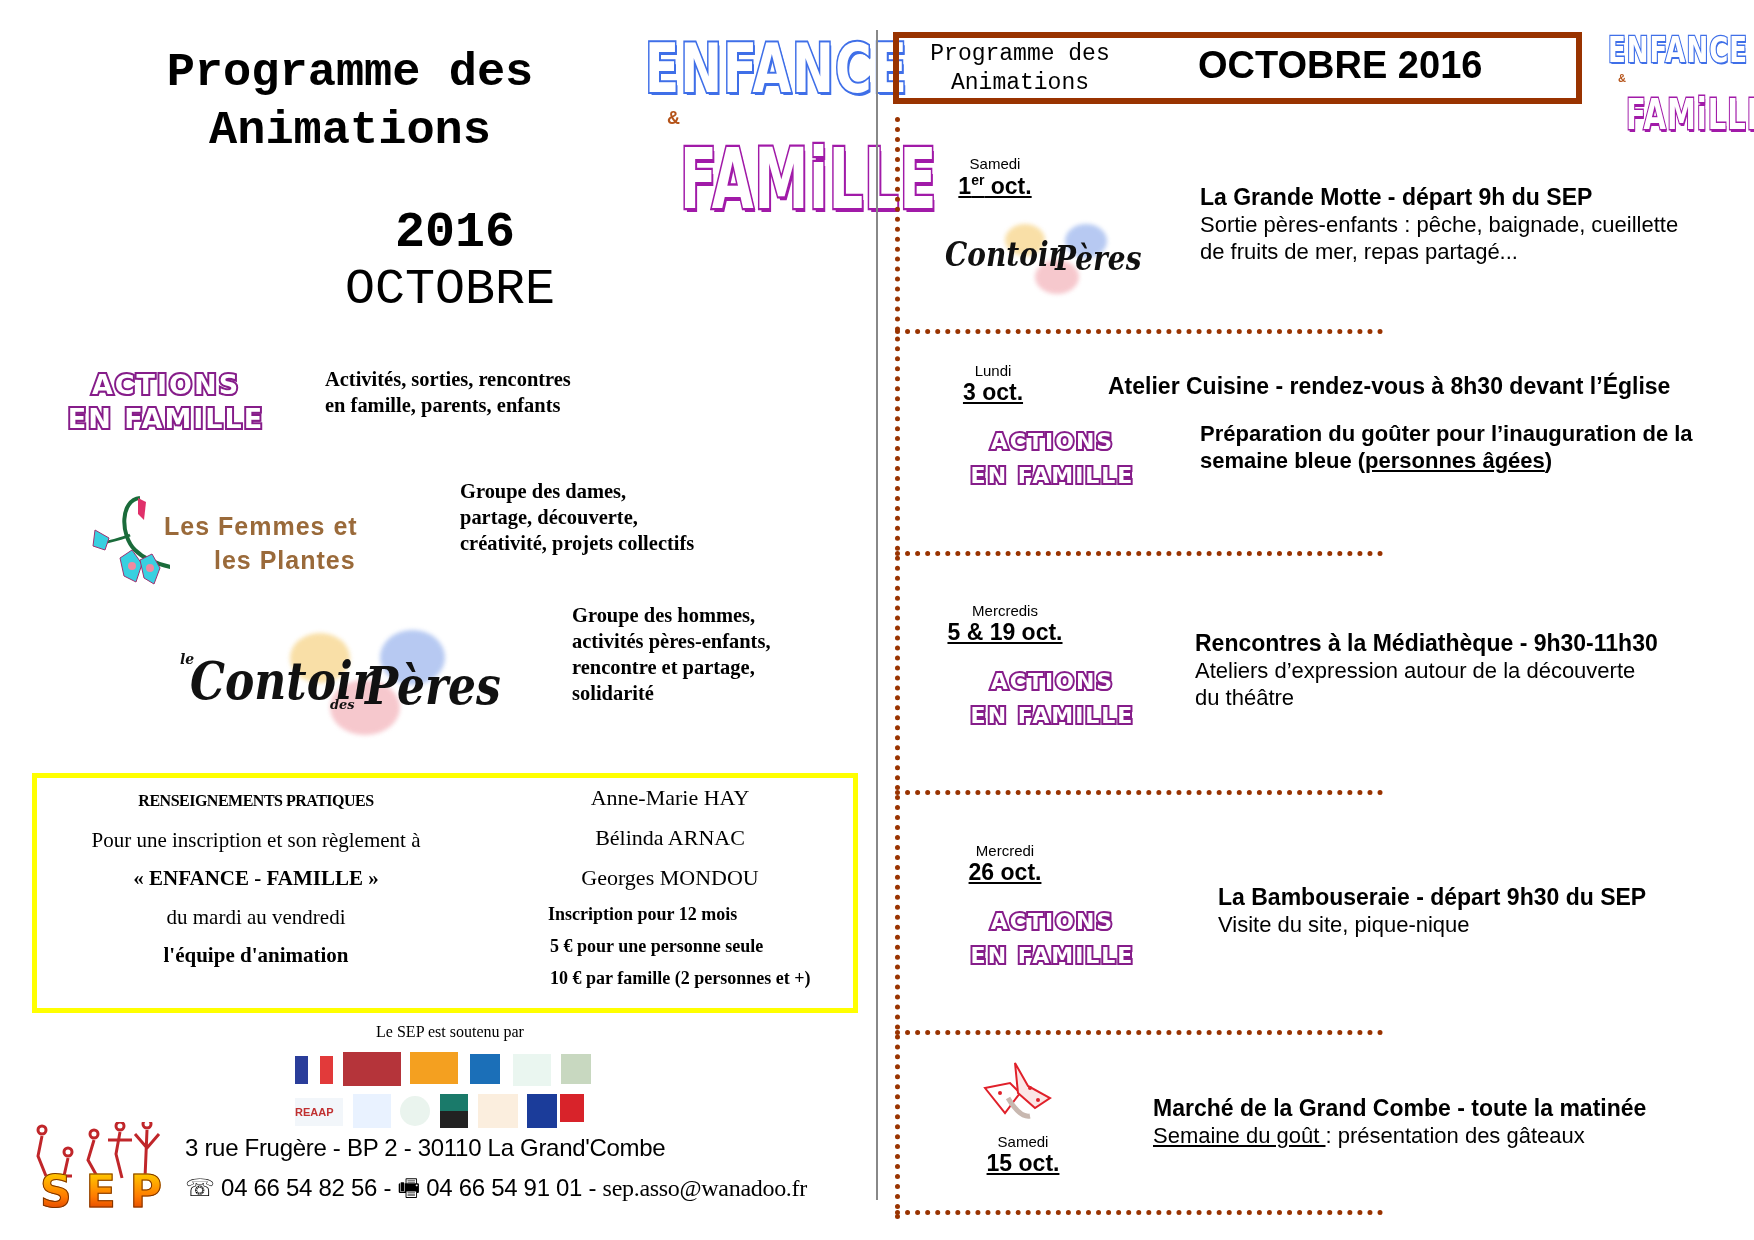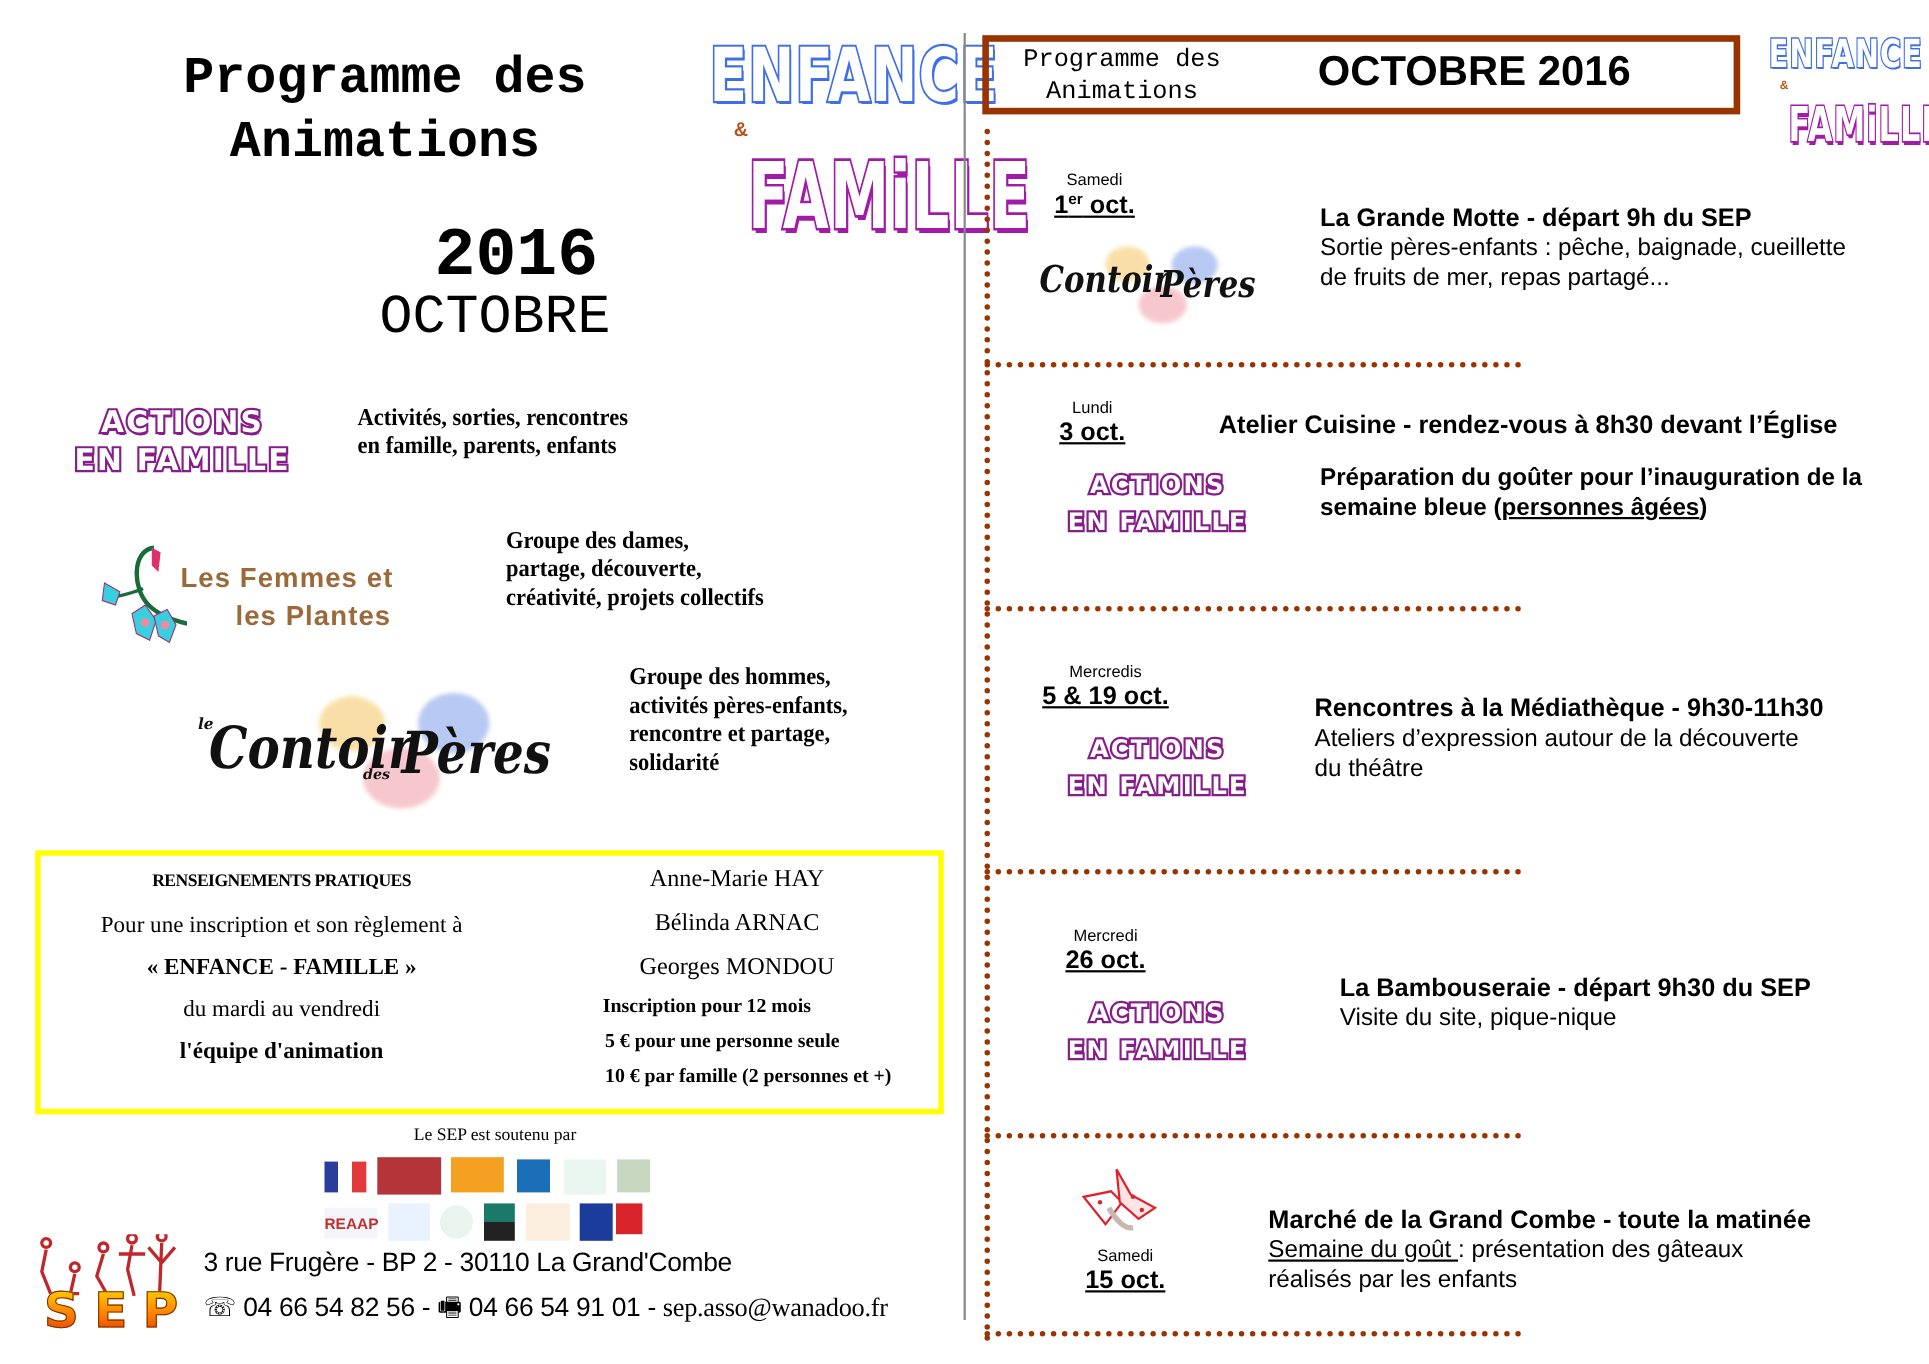--- a/index.html
+++ b/index.html
@@ -2,21 +2,21 @@
 <html><head>
 <meta charset="utf-8">
 <style>
   html,body{margin:0;padding:0;background:#fff;}
   body{width:1754px;height:1240px;position:relative;overflow:hidden;font-family:"Liberation Sans",sans-serif;color:#000;}
   .abs{position:absolute;}
   .mono{font-family:"Liberation Mono",monospace;}
 
   
   .title-main{left:120px;top:44px;width:460px;text-align:center;font-weight:bold;font-size:47px;line-height:58px;}
-  .title-year{left:395px;top:205px;font-weight:bold;font-size:62px;line-height:56px;}
+  .title-year{left:395px;top:205px;font-weight:bold;font-size:50px;line-height:56px;}
   .title-month{left:345px;top:262px;font-size:50px;line-height:56px;}
 
   
   .outline{font-family:"DejaVu Sans",sans-serif;font-weight:bold;color:#fff;letter-spacing:1px;}
   .enf{color:#fff;-webkit-text-stroke:3px #3f6fe8;paint-order:stroke fill;text-shadow:2px 2px 0 #3f6fe8;}
   .fam{color:#fff;-webkit-text-stroke:3px #a11aa8;paint-order:stroke fill;text-shadow:2px 3px 0 #a11aa8;}
   .amp{color:#b5541a;font-weight:bold;}
   .act{color:#fff;-webkit-text-stroke:4px #861d8a;paint-order:stroke fill;text-shadow:1px 2px 0 #861d8a;font-family:"DejaVu Sans",sans-serif;font-weight:bold;letter-spacing:2px;text-transform:uppercase;}
 
   .logo-enf-big .e{left:645px;top:30px;font-size:50px;transform:scaleY(1.35);transform-origin:top left;}
@@ -146,21 +146,21 @@
 </div>
 
 <div class="abs sponsor-label">Le SEP est soutenu par</div>
 <div class="abs sponsors" style="height:100px;">
   <div class="sp" style="left:0;top:6px;width:38px;height:28px;background:linear-gradient(90deg,#2a3d9a 33%,#fff 33% 66%,#e23a3a 66%);"></div>
   <div class="sp" style="left:48px;top:2px;width:58px;height:34px;background:#b5343a;"></div>
   <div class="sp" style="left:115px;top:2px;width:48px;height:32px;background:#f4a020;"></div>
   <div class="sp" style="left:175px;top:4px;width:30px;height:30px;background:#1b6fb8;"></div>
   <div class="sp" style="left:218px;top:4px;width:38px;height:32px;background:#eaf6f0;"></div>
   <div class="sp" style="left:266px;top:4px;width:30px;height:30px;background:#c8d8c0;"></div>
-  <div class="sp" style="left:0;top:48px;width:48px;height:28px;background:#f2f6fa;color:#c03030;font-size:14px;font-weight:bold;line-height:28px;">REAAP</div>
+  <div class="sp" style="left:0;top:48px;width:48px;height:28px;background:#f2f6fa;color:#c03030;font-size:11px;font-weight:bold;line-height:28px;">REAAP</div>
   <div class="sp" style="left:58px;top:44px;width:38px;height:34px;background:#e9f2ff;"></div>
   <div class="sp" style="left:105px;top:46px;width:30px;height:30px;background:#eaf4ee;border-radius:50%;"></div>
   <div class="sp" style="left:145px;top:44px;width:28px;height:34px;background:linear-gradient(#1a7a6a 50%,#222 50%);"></div>
   <div class="sp" style="left:183px;top:44px;width:40px;height:34px;background:#fbeede;"></div>
   <div class="sp" style="left:232px;top:44px;width:30px;height:34px;background:#1b3c9a;"></div>
   <div class="sp" style="left:265px;top:44px;width:24px;height:28px;background:#d8232a;"></div>
 </div>
 
 <div class="abs" style="left:30px;top:1122px;width:145px;height:100px;">
   <svg width="145" height="60" viewBox="0 0 145 60" style="position:absolute;left:0;top:0;">
@@ -278,14 +278,13 @@
       <circle cx="58" cy="42" r="2" fill="#e0202a"></circle>
   </svg>
 </div>
 <div class="abs" style="left:958px;top:1133px;">
   <div class="day">Samedi</div>
   <div class="date">15 oct.</div>
 </div>
 <div class="abs" style="left:1153px;top:1095px;">
   <div class="ev-title">Marché de la Grand Combe - toute la matinée</div>
   <div class="ev-desc"><span class="u">Semaine du goût </span><span>: présentation des gâteaux</span></div>
-  <div class="ev-desc">réalisés par les enfants</div>
 </div>
 
 </body></html>

